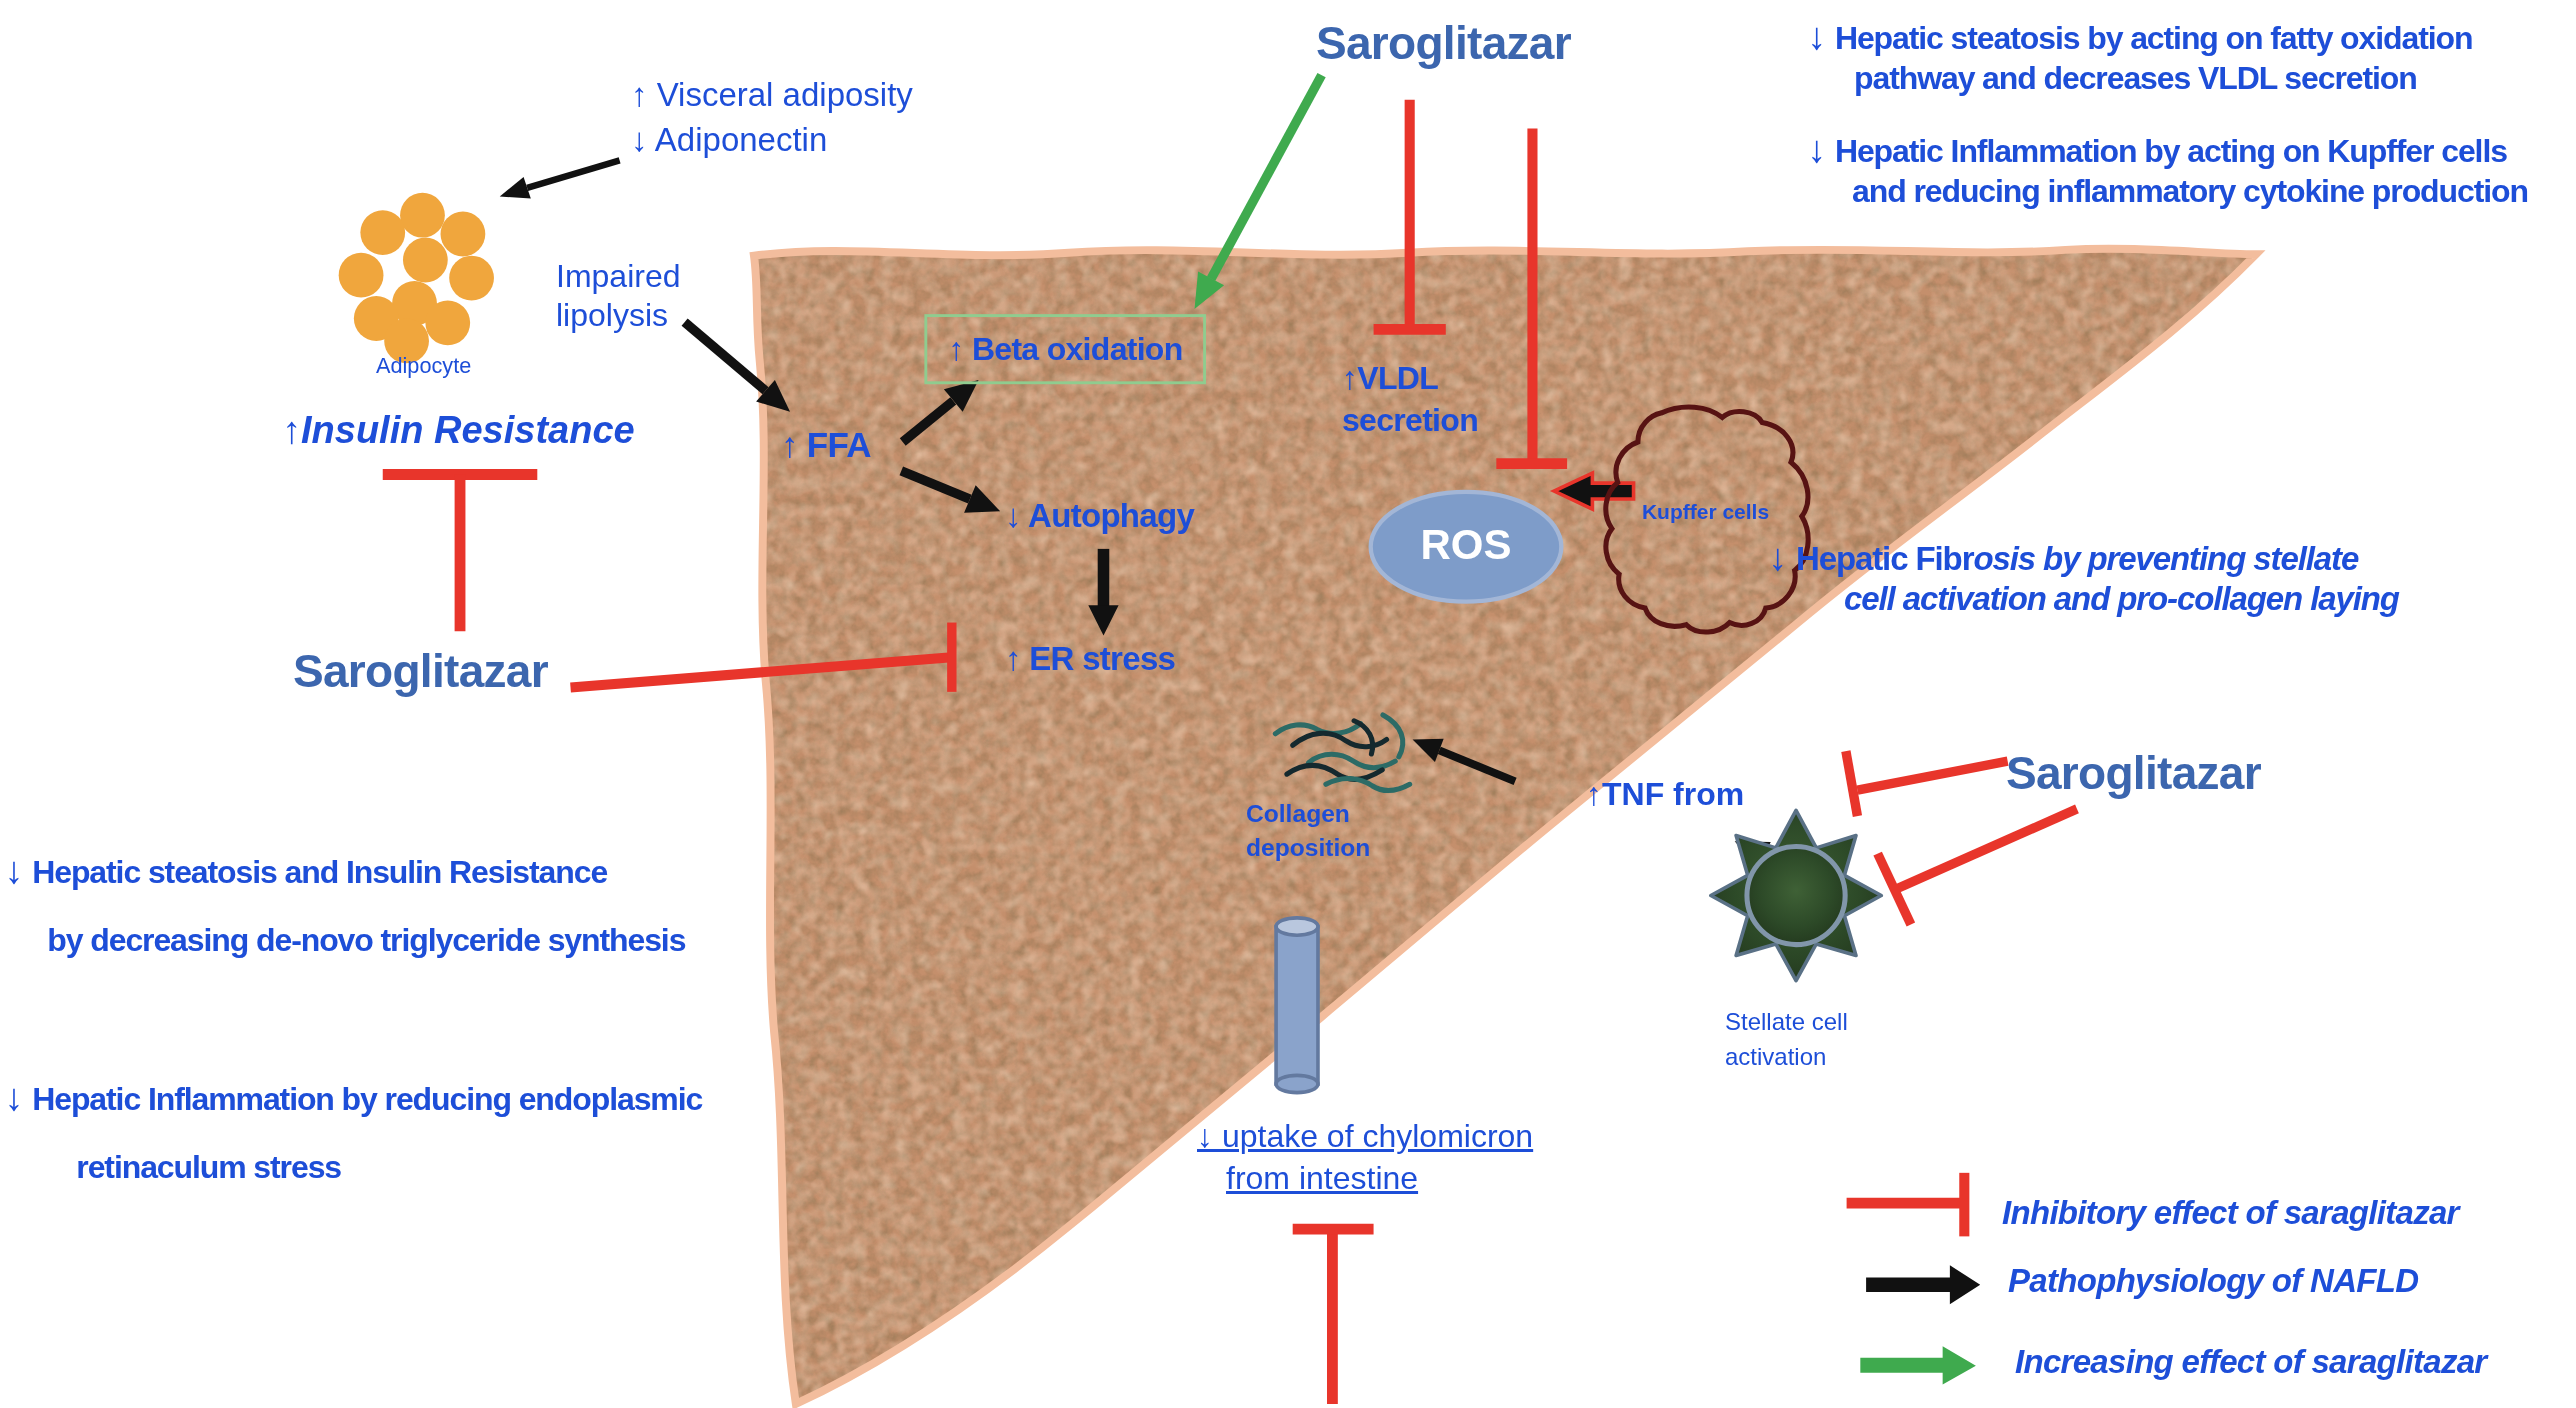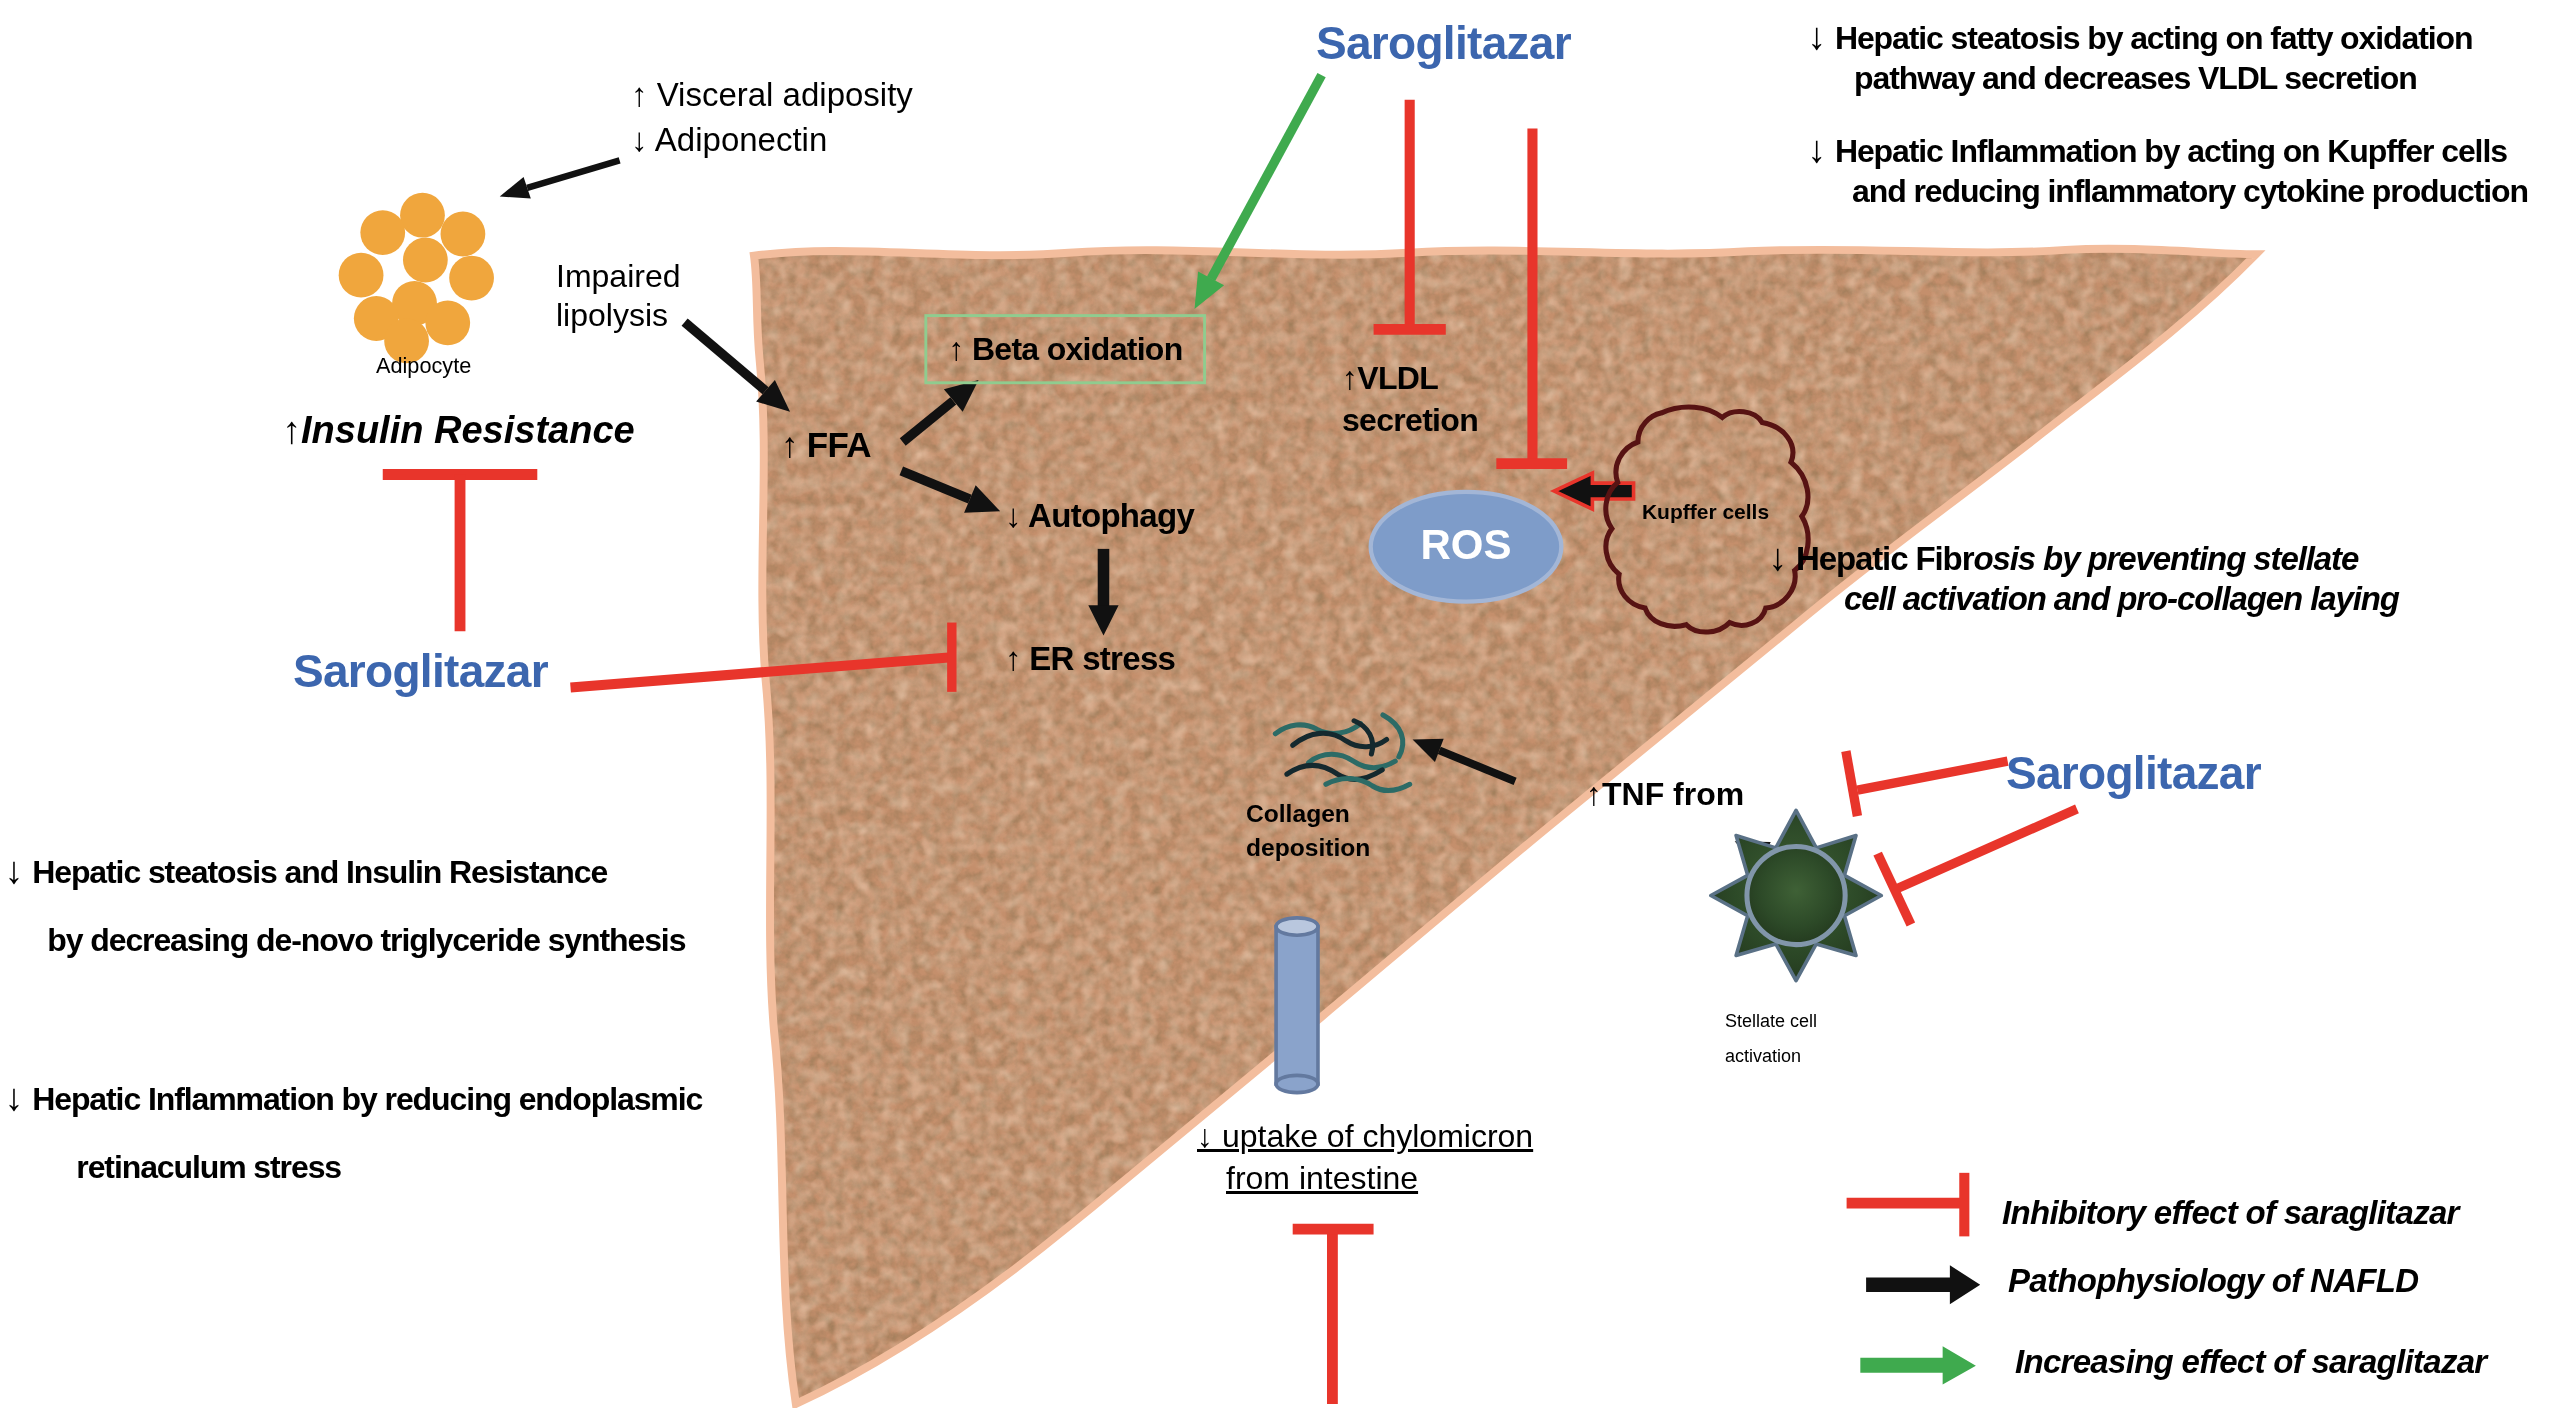--- a/index.html
+++ b/index.html
@@ -1,19 +1,19 @@
 <!DOCTYPE html>
 <html style="font-size:11.6px"><head>
 <meta charset="utf-8">
 <style>
   html,body{margin:0;padding:0;background:#ffffff;}
   #canvas{position:relative;width:2576px;height:1409px;background:#ffffff;overflow:hidden;
           font-family:"Liberation Sans",sans-serif;}
   #shapes{position:absolute;left:0;top:0;}
-  .lbl{position:absolute;color:#000000;white-space:nowrap;line-height:1.15;}
+  .lbl{position:absolute;color:#1d4ed8;white-space:nowrap;line-height:1.15;}
   .bold{font-weight:bold;}
   .ital{font-style:italic;}
   .drug{font-size:46px;font-weight:bold;color:#3c66ae;letter-spacing:-0.7px;}
   .node46{font-size:33px;font-weight:bold;letter-spacing:-0.7px;}
   .ann{font-size:32px;font-weight:bold;letter-spacing:-1.1px;}
   .ann .marker{font-size:38px;padding-right:10px;}
   .legend-lbl{font-size:33px;font-weight:bold;font-style:italic;letter-spacing:-0.7px;}
   .reg{font-weight:normal;}
   .white{color:#ffffff;}
 </style>
@@ -211,21 +211,21 @@
     <div>↑VLDL</div>
     <div>secretion</div>
   </div>
   <div class="lbl bold white" style="left:1408px;top:521px;width:116px;text-align:center;font-size:42px;">ROS</div>
   <div class="lbl bold" style="left:1629px;top:500px;width:153px;text-align:center;font-size:21px;">Kupffer cells</div>
   <div class="lbl bold" style="left:1586px;top:776px;font-size:32px;">↑TNF from</div>
   <div class="lbl bold" style="left:1246px;top:797px;font-size:24.6px;line-height:34px;">
     <div>Collagen</div>
     <div>deposition</div>
   </div>
-  <div class="lbl reg" style="left:1725px;top:1004px;font-size:18px;line-height:35px;">
+  <div class="lbl reg" style="left:1725px;top:1004px;font-size:24px;line-height:35px;">
     <div>Stellate cell</div>
     <div>activation</div>
   </div>
   <div class="lbl reg" style="left:1197px;top:1115px;font-size:32px;line-height:42px;text-decoration:underline;">
     <div>↓ uptake of chylomicron</div>
     <div style="margin-left:29px;">from intestine</div>
   </div>
 
   <div class="lbl ann" style="left:1807px;top:16px;line-height:40px;">
     <div><span class="marker">↓</span><span>Hepatic steatosis  by acting on fatty oxidation</span></div>

